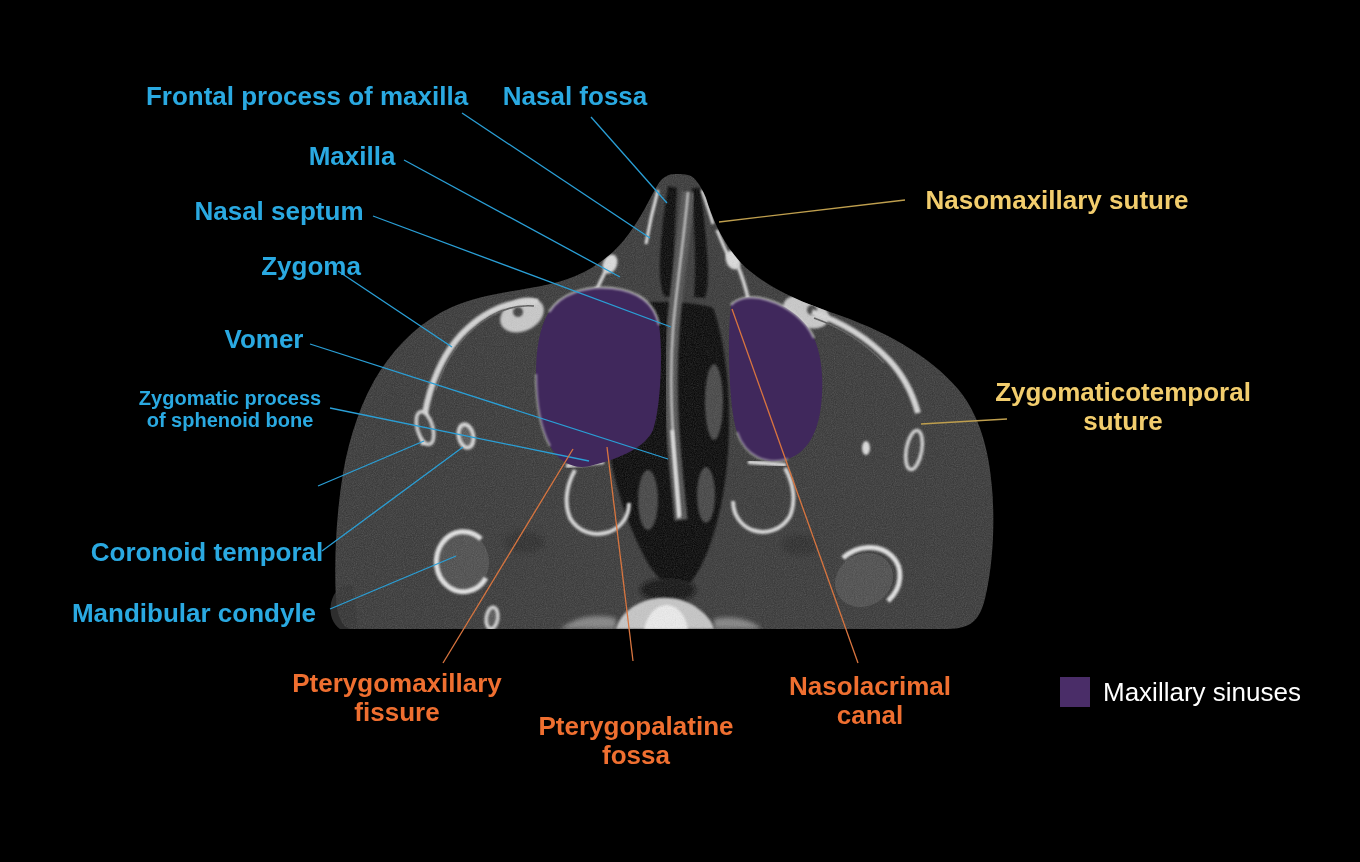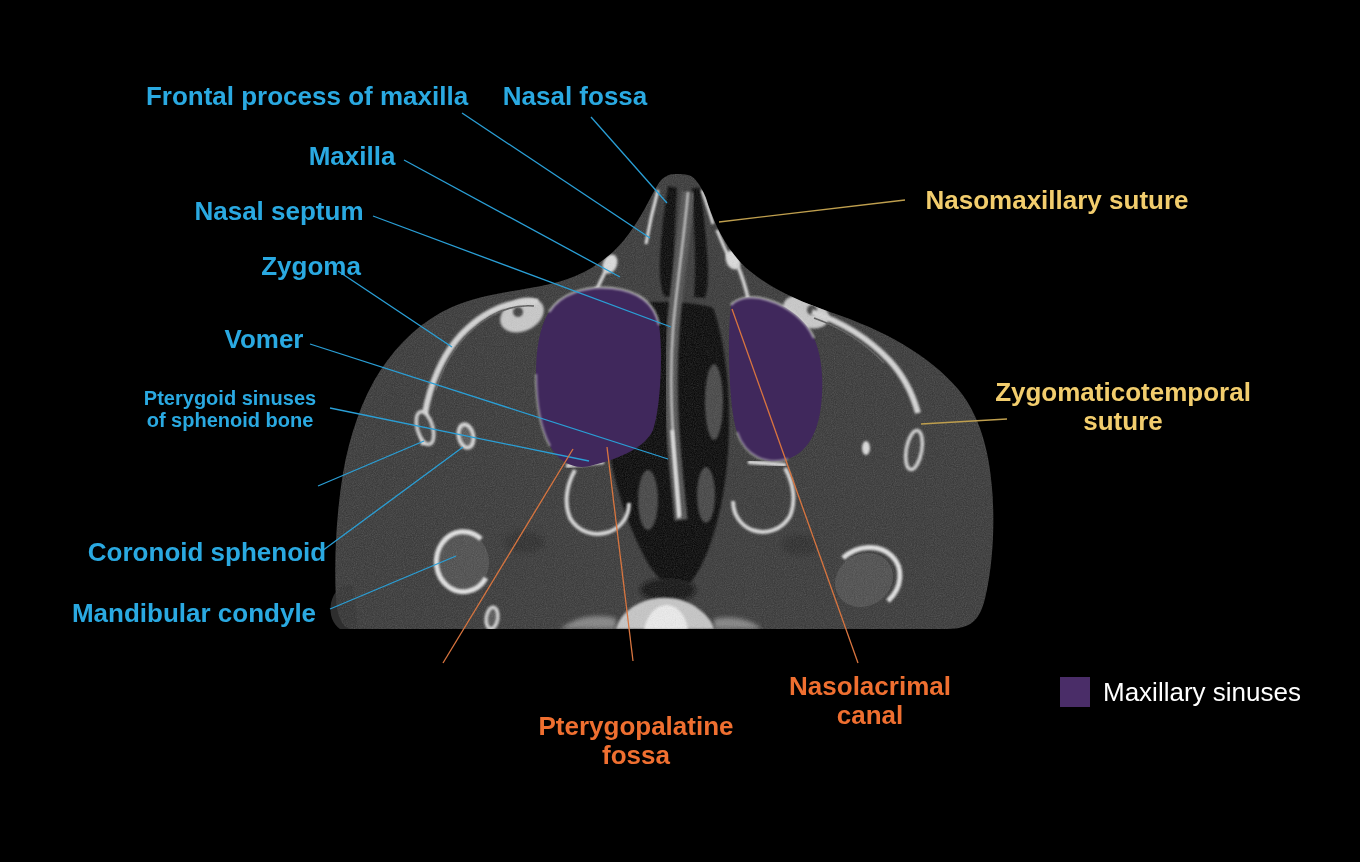--- a/index.html
+++ b/index.html
@@ -166,35 +166,39 @@
     <div class="anat-label s-large" style="left: 279px; top: 212px; color: rgb(42, 169, 225);">
       <div>Nasal septum</div>
     </div>
     <div class="anat-label s-large" style="left: 281px; top: 267px; color: rgb(42, 169, 225); margin-left: 30px;">
       <div>Zygoma</div>
     </div>
     <div class="anat-label s-large" style="left: 264px; top: 340px; color: rgb(42, 169, 225);">
       <div>Vomer</div>
     </div>
     <div class="anat-label s-small" style="left: 230px; top: 409px; color: rgb(42, 169, 225);">
-      <div>Pterygoid sinuses</div>
+      <div>Zygomatic process</div>
       <div>of sphenoid bone</div>
     </div>
     <div class="anat-label s-large" style="left: 207px; top: 553px; color: rgb(42, 169, 225);">
-      <div>Coronoid sphenoid</div>
+      <div>Coronoid temporal</div>
     </div>
     <div class="anat-label s-large" style="left: 194px; top: 614px; color: rgb(42, 169, 225);">
       <div>Mandibular condyle</div>
     </div>
     <div class="anat-label s-large" style="left: 1057px; top: 201px; color: rgb(242, 205, 109);">
       <div>Nasomaxillary suture</div>
     </div>
     <div class="anat-label s-large" style="left: 1123px; top: 407px; color: rgb(242, 205, 109);">
       <div>Zygomaticotemporal</div>
       <div>suture</div>
+    </div>
+    <div class="anat-label s-large" style="left: 397px; top: 698px; color: rgb(239, 111, 48);">
+      <div>Pterygomaxillary</div>
+      <div>fissure</div>
     </div>
     <div class="anat-label s-large" style="left: 636px; top: 699px; color: rgb(239, 111, 48); margin-top: 42px;">
       <div>Pterygopalatine</div>
       <div>fossa</div>
     </div>
     <div class="anat-label s-large" style="left: 870px; top: 701px; color: rgb(239, 111, 48);">
       <div>Nasolacrimal</div>
       <div>canal</div>
     </div>
   </div>

